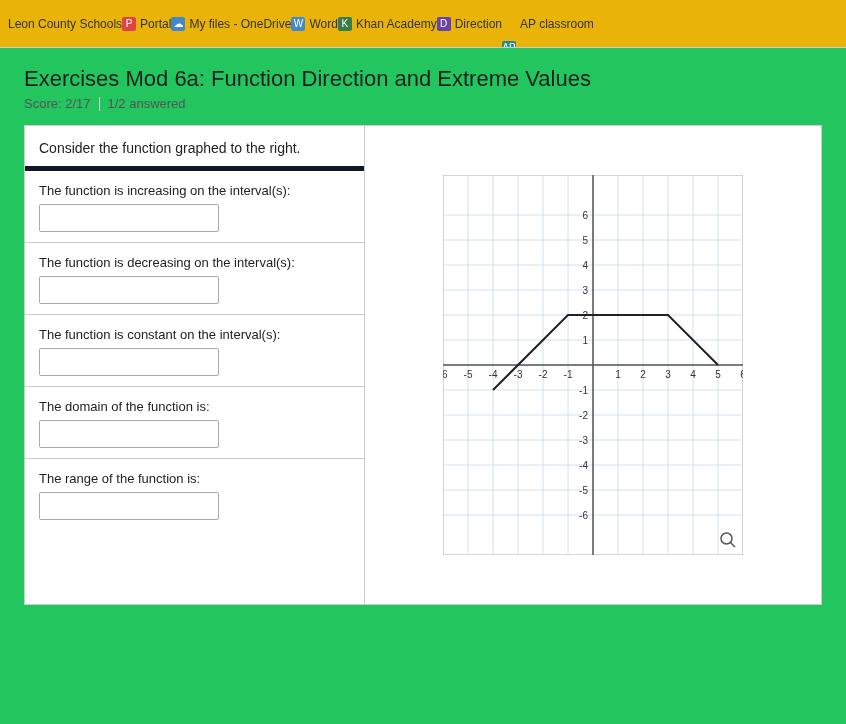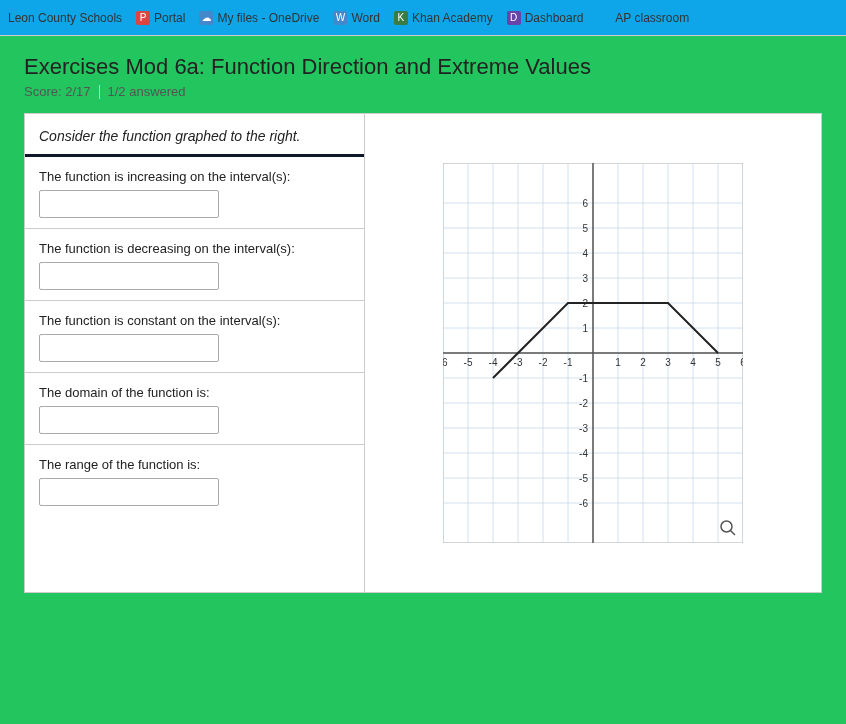--- a/index.html
+++ b/index.html
@@ -9,25 +9,24 @@
       background: #f1f3f4;
       color: #333;
       width: 846px;
       min-height: 724px;
     }
 
     
     .browser-bar {
       display: flex;
       align-items: center;
-      background: #0ea5e9;
+      background: #eab308;
       border-bottom: 1px solid #ccc;
       padding: 4px 8px;
-      gap: 14px;
-      height: 36px;
+      height: 48px;
       flex-wrap: nowrap;
       overflow: hidden;
     }
     .browser-bar .nav-item {
       display: flex;
       align-items: center;
       gap: 4px;
       font-size: 12px;
       color: #333;
       white-space: nowrap;
@@ -125,22 +124,21 @@
     .left-panel {
       flex: 0 0 340px;
       border-right: 1px solid #ccc;
       padding: 0;
     }
 
     .question-text {
       padding: 14px 14px 10px 14px;
       font-size: 14px;
       color: #222;
-      border-bottom: 3px solid #0f172a;
-      font-style: italic;
+      border-bottom: 5px solid #0f172a;
     }
 
     .answer-section {
       padding: 12px 14px 10px 14px;
     }
     .answer-label {
       font-size: 13px;
       color: #222;
       margin-bottom: 6px;
     }
@@ -211,21 +209,21 @@
   <div class="nav-item">
     <span class="fav-icon fav-blue">W</span>
     <span>Word</span>
   </div>
   <div class="nav-item">
     <span class="fav-icon fav-green">K</span>
     <span>Khan Academy</span>
   </div>
   <div class="nav-item">
     <span class="fav-icon fav-purple">D</span>
-    <span>Dashboard</span>
+    <span>Direction</span>
   </div>
   <div class="nav-item">
     <span class="fav-icon fav-teal">AP</span>
     <span>AP classroom</span>
   </div>
 </div>
 
 <div class="main-content">
 
   <h1 class="page-title">Exercises Mod 6a: Function Direction and Extreme Values</h1>

